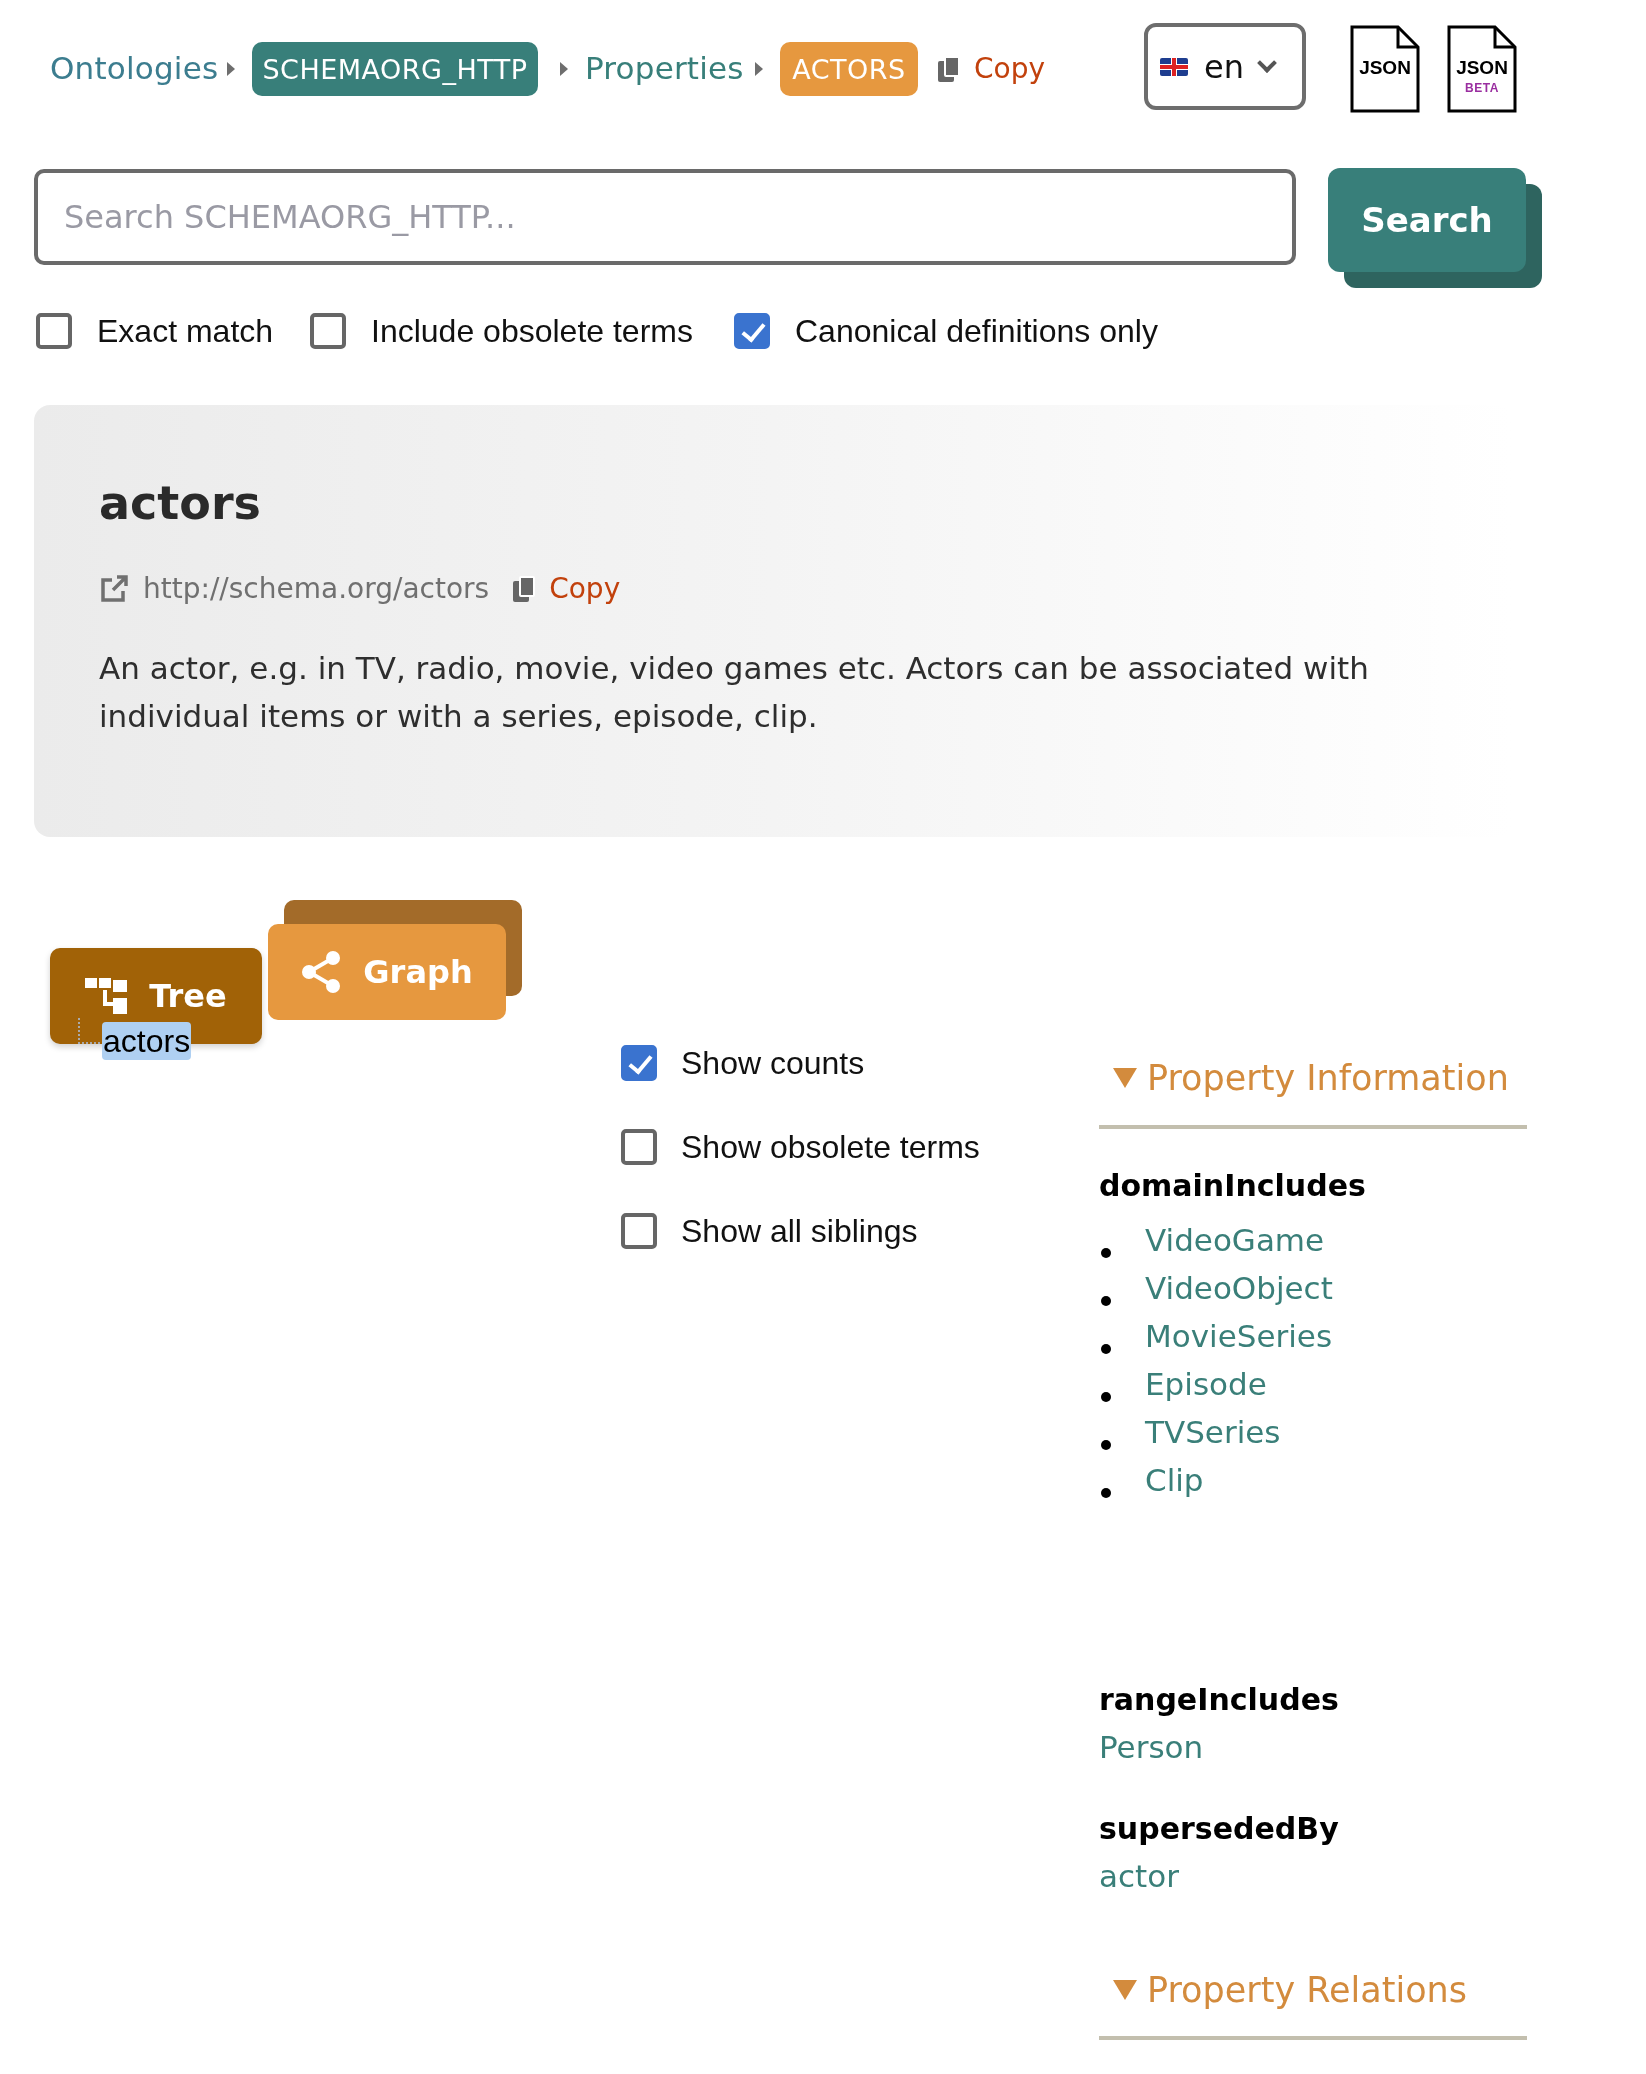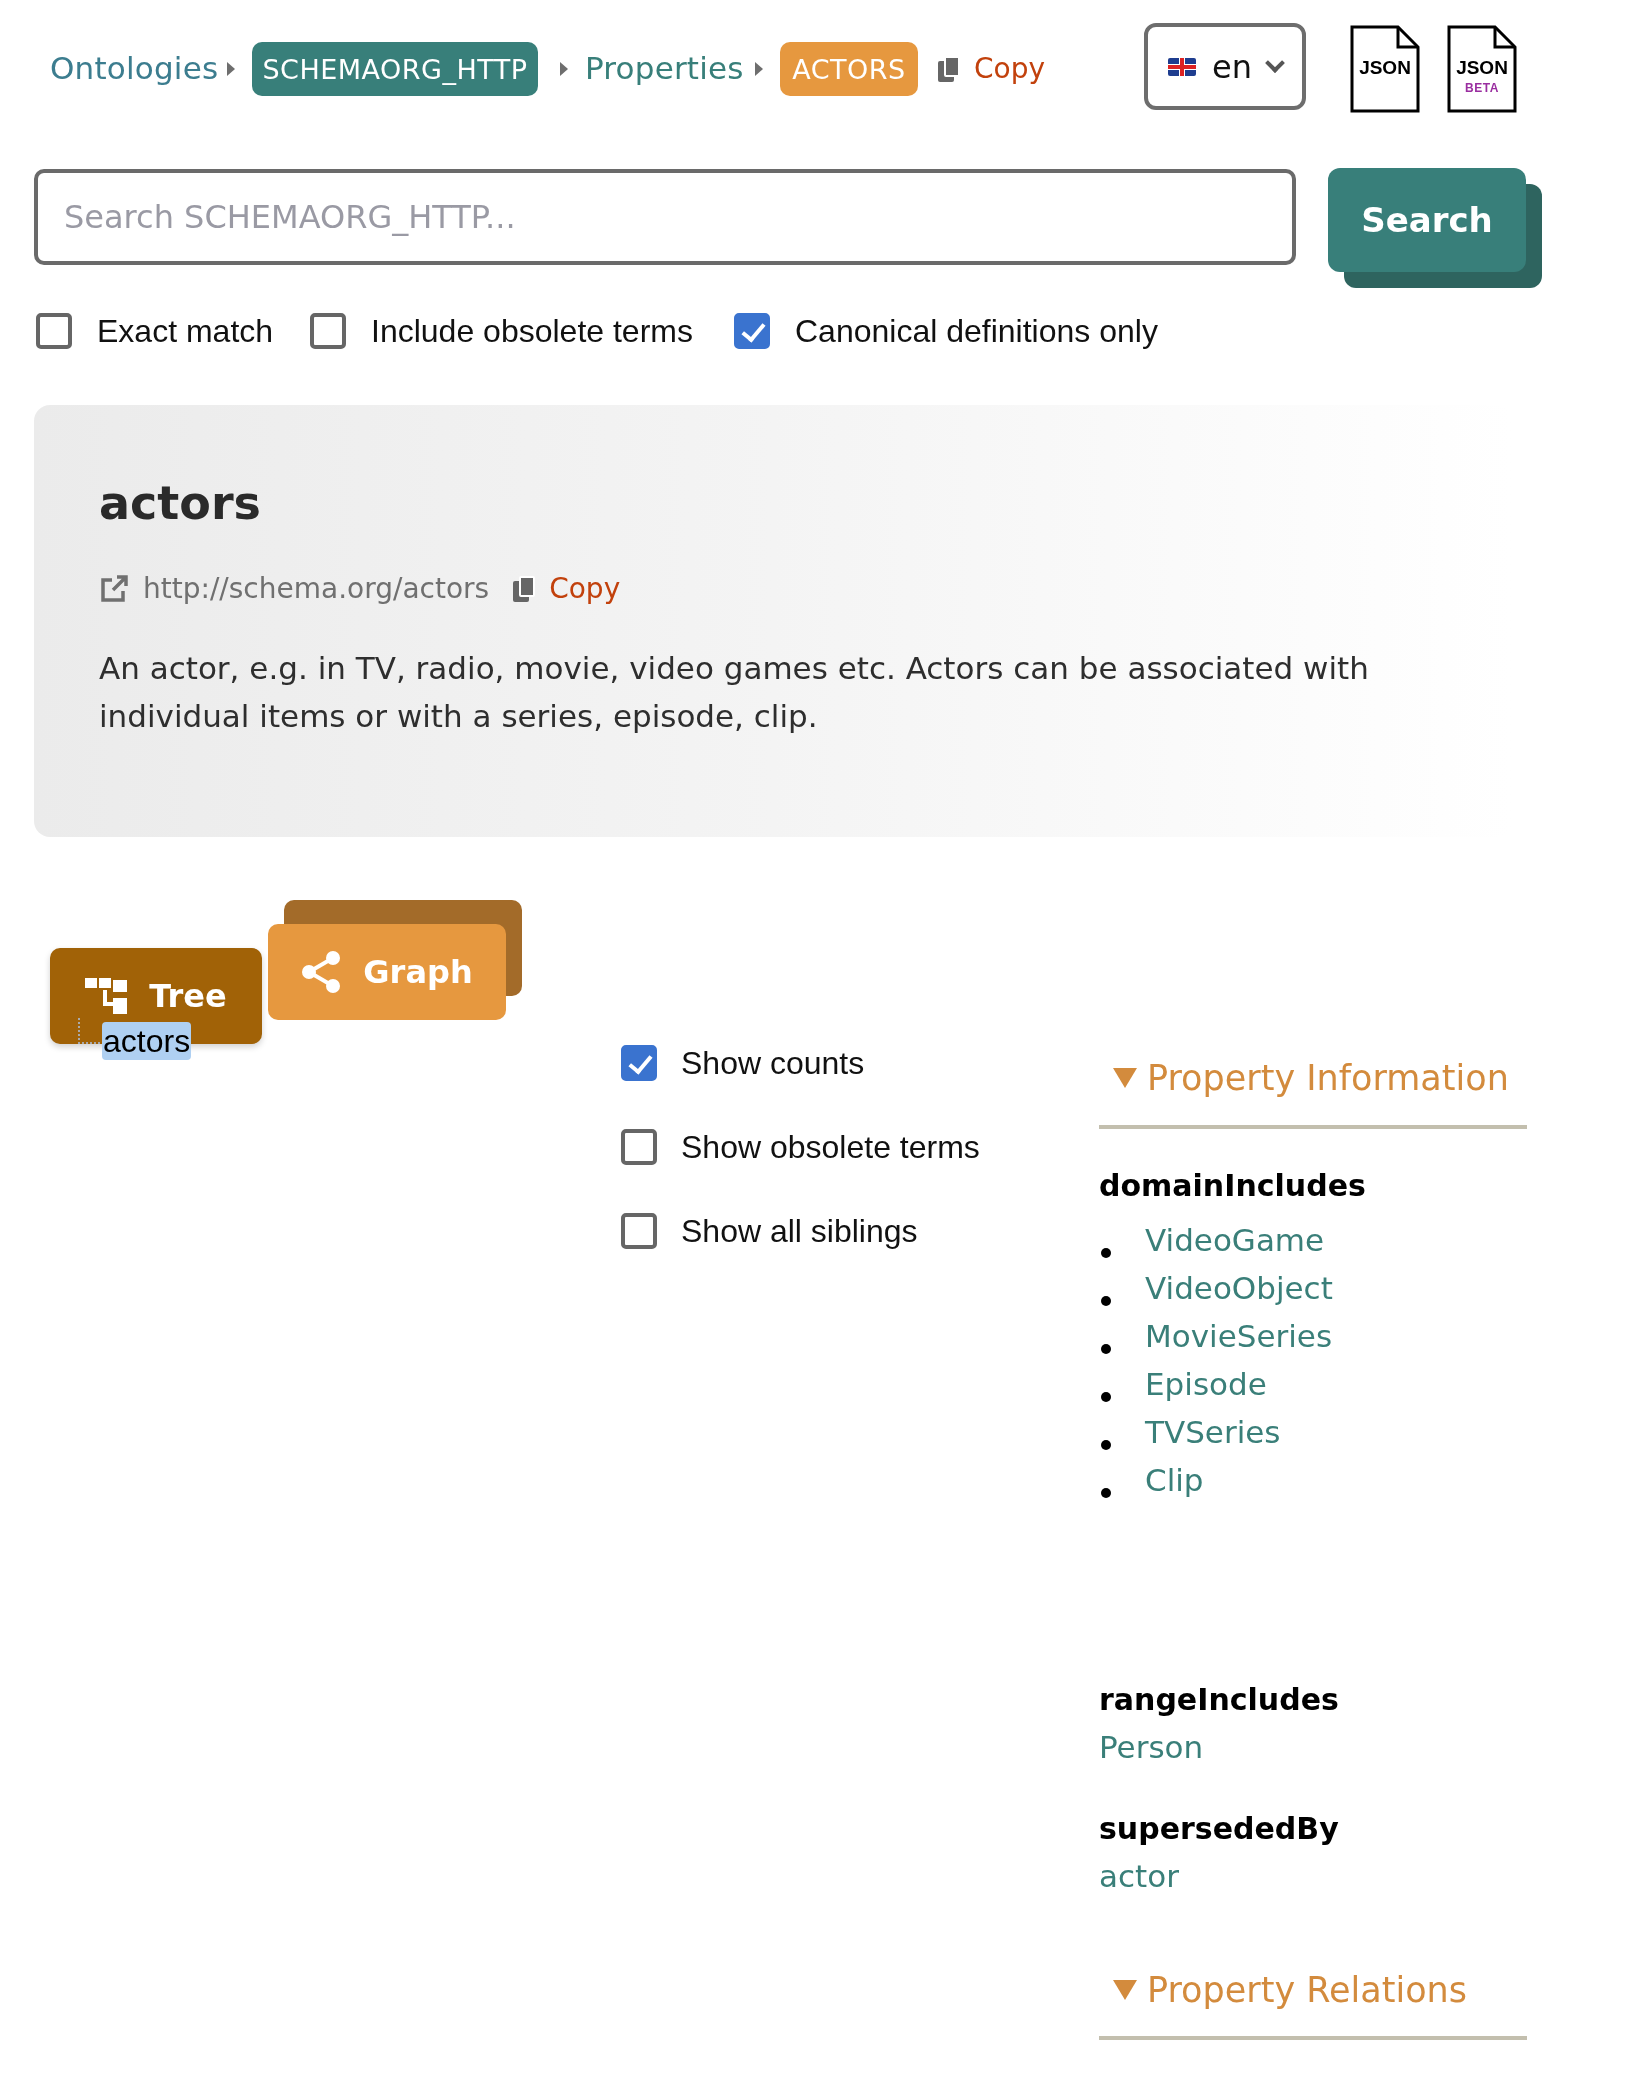--- a/index.html
+++ b/index.html
@@ -11,21 +11,21 @@
   .crumb-sep { position: absolute; top: 62px; width: 0; height: 0; border-top: 7px solid transparent; border-bottom: 7px solid transparent; border-left: 8px solid #6e6e6e; }
   .pill { position: absolute; top: 42px; height: 54px; border-radius: 10px; color: #fff; font-size: 27px; display: flex; align-items: center; justify-content: center; letter-spacing: 0.5px; }
   .pill.teal { background: #387f7a; }
   .pill.orange { background: #e6983f; }
   .copy { position: absolute; display: flex; align-items: center; gap: 14px; color: #c2410c; font-size: 28px; }
   .copy-icon { position: relative; width: 22px; height: 26px; }
   .copy-icon .back { position: absolute; left: 0; top: 5px; width: 16px; height: 21px; background: #666; border-radius: 2px; }
   .copy-icon .front { position: absolute; left: 6px; top: 0; width: 16px; height: 21px; background: #666; border: 2px solid #fff; border-radius: 2px; }
 
   
-  .lang { position: absolute; left: 1144px; top: 23px; width: 162px; height: 87px; border: 4px solid #6d6d6d; border-radius: 12px; display: flex; align-items: center; padding-left: 20px; gap: 16px; font-size: 32px; color: #111; }
+  .lang { position: absolute; left: 1144px; top: 23px; width: 162px; height: 87px; border: 4px solid #6d6d6d; border-radius: 12px; display: flex; align-items: center; padding-left: 12px; gap: 16px; font-size: 32px; color: #111; }
   .flag { width: 28px; height: 18px; position: relative; background: #1e3d8f; overflow: hidden; border-radius: 2px; }
   .flag:before { content: ""; position: absolute; left: 0; top: 6px; width: 28px; height: 6px; background: #fff; }
   .flag:after { content: ""; position: absolute; left: 11px; top: 0; width: 6px; height: 18px; background: #fff; }
   .flag .r1 { position: absolute; left: 0; top: 7px; width: 28px; height: 4px; background: #d22; z-index: 2; }
   .flag .r2 { position: absolute; left: 12px; top: 0; width: 4px; height: 18px; background: #d22; z-index: 2; }
   .chev { width: 14px; height: 14px; border-right: 4px solid #555; border-bottom: 4px solid #555; transform: rotate(45deg); margin-top: -8px; }
 
   .json-doc { position: absolute; top: 25px; width: 70px; height: 88px; }
   .json-doc svg { position: absolute; left: 0; top: 0; }
   .json-doc .jt { position: absolute; left: 0; width: 70px; text-align: center; font-family: "Liberation Sans", sans-serif; font-weight: bold; font-size: 19px; color: #000; top: 32px; }

